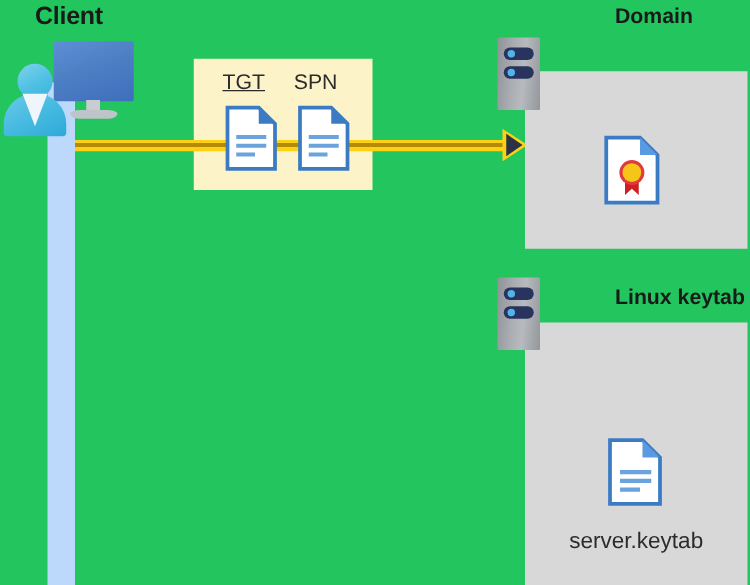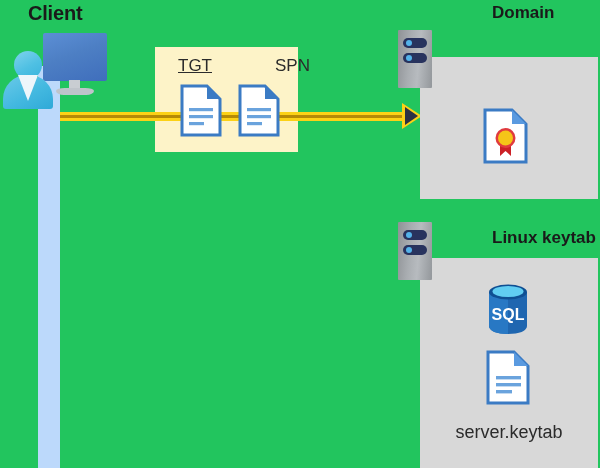--- a/index.html
+++ b/index.html
@@ -232,21 +232,21 @@
   <div class="doc" style="left:180px; top:84px;">
     <svg width="42" height="53" viewBox="0 0 42 53">
       <path d="M2 2 H27 L40 15 V51 H2 Z" fill="#ffffff" stroke="#3b7bc4" stroke-width="3"></path>
       <path d="M27 2 L40 15 H27 Z" fill="#3b7bc4"></path>
       <rect x="9" y="24" width="24" height="3.2" fill="#6aa3dd"></rect>
       <rect x="9" y="31" width="24" height="3.2" fill="#6aa3dd"></rect>
       <rect x="9" y="38" width="15" height="3.2" fill="#6aa3dd"></rect>
     </svg>
   </div>
 
-  <div class="doc-label" style="left:235px; top:56px;margin-left:40px;">SPN</div>
+  <div class="doc-label" style="left:235px; top:56px;">SPN</div>
   <div class="doc" style="left:238px; top:84px;">
     <svg width="42" height="53" viewBox="0 0 42 53">
       <path d="M2 2 H27 L40 15 V51 H2 Z" fill="#ffffff" stroke="#3b7bc4" stroke-width="3"></path>
       <path d="M27 2 L40 15 H27 Z" fill="#3b7bc4"></path>
       <rect x="9" y="24" width="24" height="3.2" fill="#6aa3dd"></rect>
       <rect x="9" y="31" width="24" height="3.2" fill="#6aa3dd"></rect>
       <rect x="9" y="38" width="15" height="3.2" fill="#6aa3dd"></rect>
     </svg>
   </div>
 
@@ -281,29 +281,20 @@
     <div class="server-bar b1">
       <span class="server-led"></span>
     </div>
     <div class="server-bar b2">
       <span class="server-led"></span>
     </div>
   </div>
 
   <div class="panel-title title-lnx">Linux keytab</div>
 
-  <div class="doc" style="left:482px; top:282px;">
-    <svg width="52" height="54" viewBox="0 0 52 54">
-      <path d="M7 10 V44 C7 49 15 52 26 52 C37 52 45 49 45 44 V10 Z" fill="#1f66b0"></path>
-      <path d="M7 10 V44 C7 49 15 52 26 52 V10 Z" fill="#2878c4"></path>
-      <ellipse cx="26" cy="10" rx="19" ry="7.5" fill="#0f4f93"></ellipse>
-      <ellipse cx="26" cy="9.5" rx="15.5" ry="5.6" fill="#61cdf2"></ellipse>
-      <text x="26" y="38" font-family="Liberation Sans, sans-serif" font-size="16" font-weight="bold" fill="#ffffff" text-anchor="middle">SQL</text>
-    </svg>
-  </div>
 
   <div class="doc" style="left:486px; top:350px;">
     <svg width="44" height="55" viewBox="0 0 44 55">
       <path d="M2 2 H28 L42 16 V53 H2 Z" fill="#ffffff" stroke="#3b7bc4" stroke-width="3"></path>
       <path d="M28 2 L42 16 H28 Z" fill="#5a9ae0"></path>
       <rect x="10" y="26" width="25" height="3.4" fill="#6aa3dd"></rect>
       <rect x="10" y="33" width="25" height="3.4" fill="#6aa3dd"></rect>
       <rect x="10" y="40" width="16" height="3.4" fill="#6aa3dd"></rect>
     </svg>
   </div>

